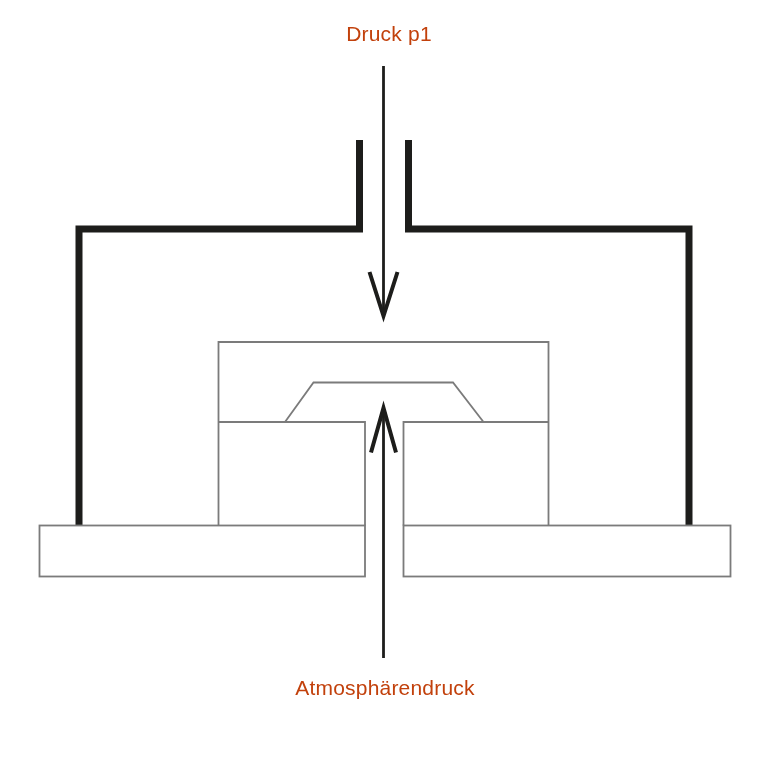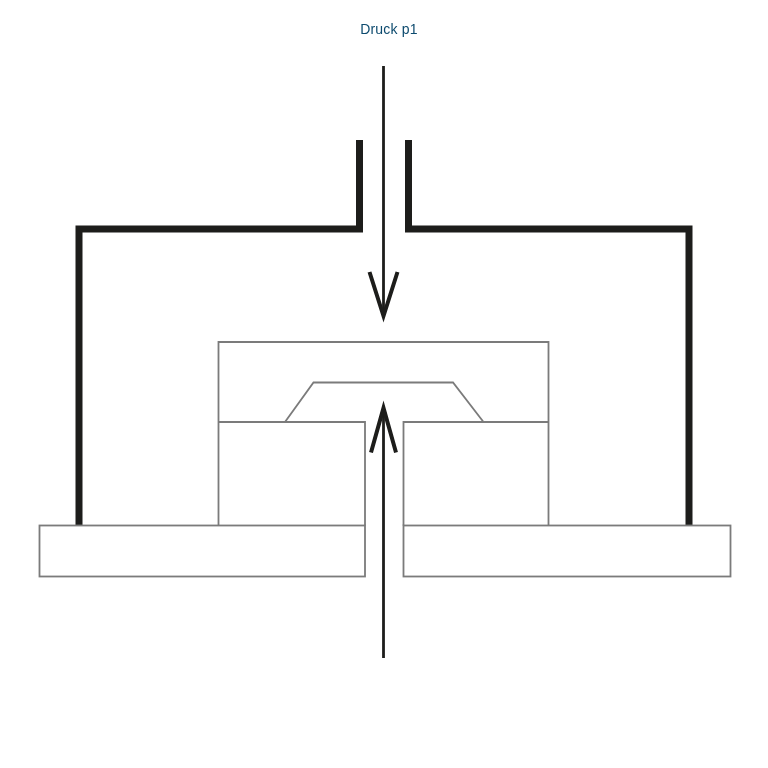--- a/index.html
+++ b/index.html
@@ -18,23 +18,23 @@
   .diagram-svg {
     position: absolute;
     left: 0;
     top: 0;
     width: 768px;
     height: 768px;
   }
   .label {
     position: absolute;
     transform: translateX(-50%);
-    font-size: 14px;
+    font-size: 21px;
     line-height: 1.2;
-    color: #0c4a6e;
+    color: #c2410c;
     white-space: nowrap;
     letter-spacing: 0.2px;
   }
   .label.top   { left: 389px; top: 21px; }
   .label.bottom{ left: 385px; top: 675px; }
 
   .thick  { fill: none; stroke-width: 7;   stroke-linecap: butt; stroke-linejoin: miter; }
   .thin   { fill: none; stroke-width: 1.8; stroke-linecap: butt; stroke-linejoin: miter; }
   .shaft  { fill: none; stroke-width: 2.8; stroke-linecap: butt; }
   .ahead  { fill: none; stroke-width: 4;   stroke-linecap: butt; stroke-linejoin: miter; }
@@ -60,13 +60,14 @@
     <rect class="thin" x="39.5" y="525.5" width="325.5" height="51" stroke="#7b7b7b"></rect>
     <rect class="thin" x="403.5" y="525.5" width="327" height="51" stroke="#7b7b7b"></rect>
 
     <line class="shaft" x1="383.5" y1="66" x2="383.5" y2="313" stroke="#1d1d1b"></line>
     <path class="ahead" d="M 369.5 272 L 383.5 316 L 397.5 272" stroke="#1d1d1b"></path>
 
     <line class="shaft" x1="383.5" y1="658" x2="383.5" y2="410" stroke="#1d1d1b"></line>
     <path class="ahead" d="M 371 452.5 L 383.5 408 L 396 452.5" stroke="#1d1d1b"></path>
   </svg>
 
+  <div class="label bottom">Atmosphärendruck</div>
 </div>
 
 </body></html>

